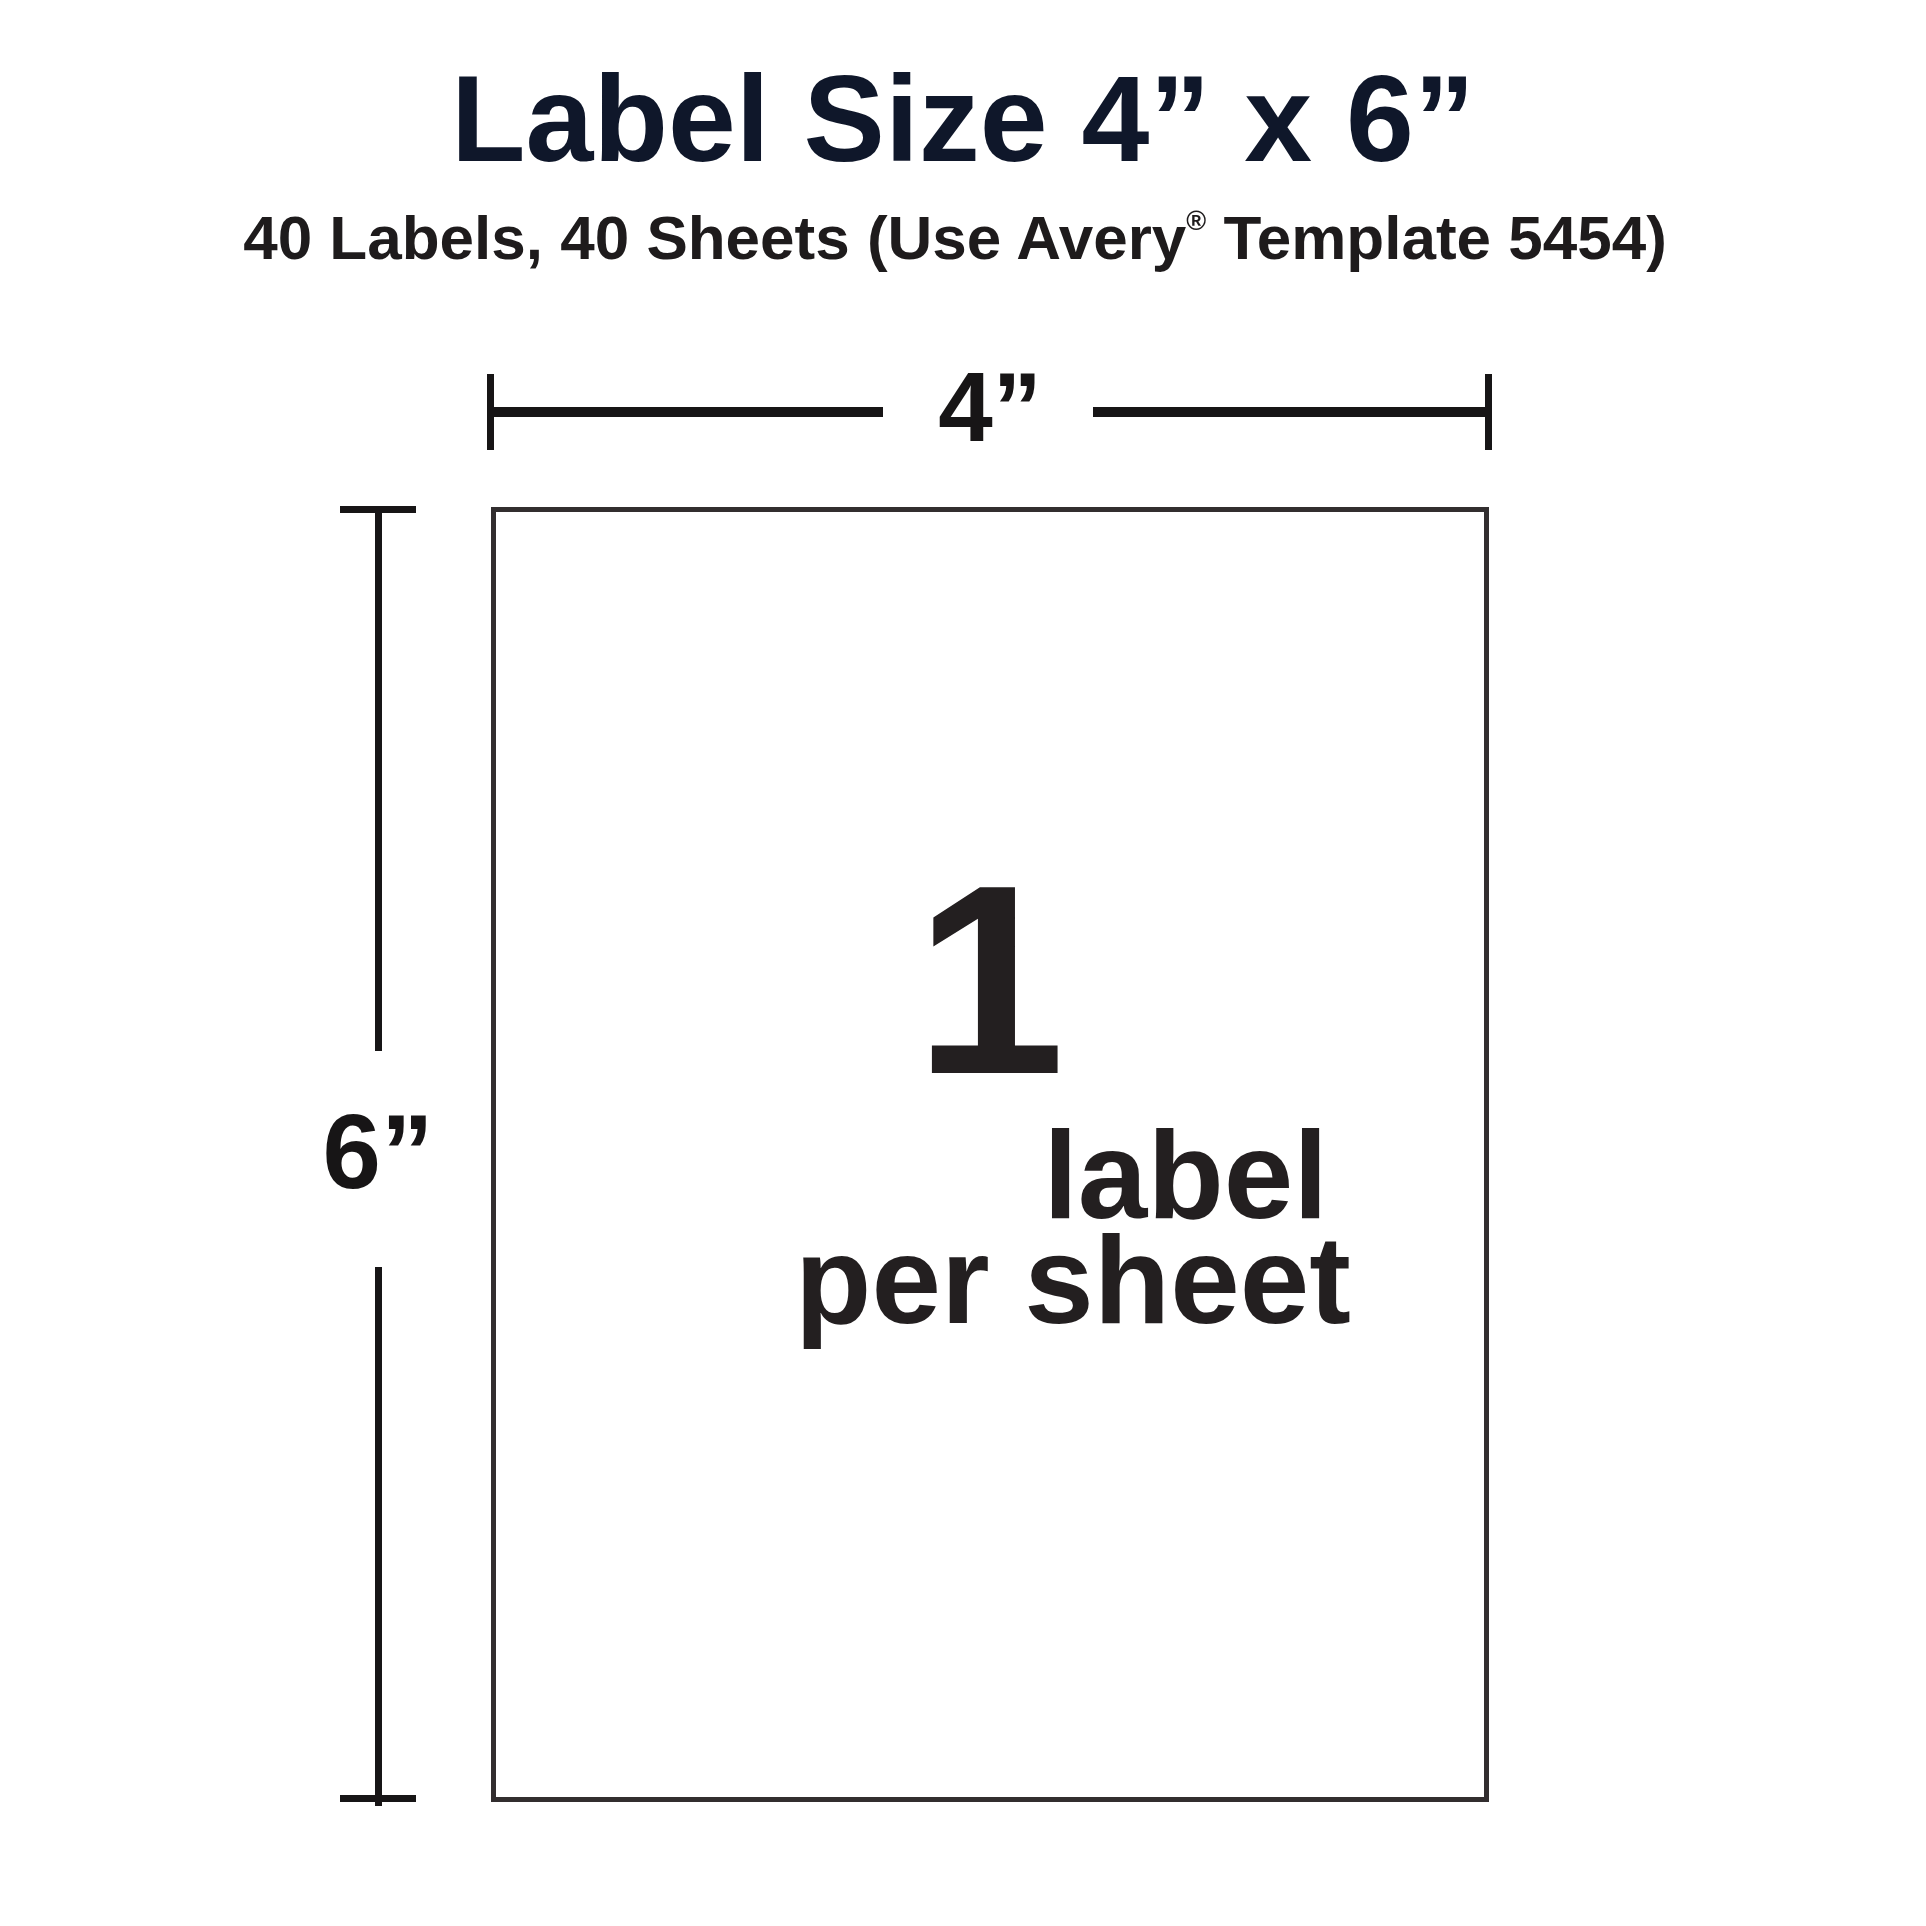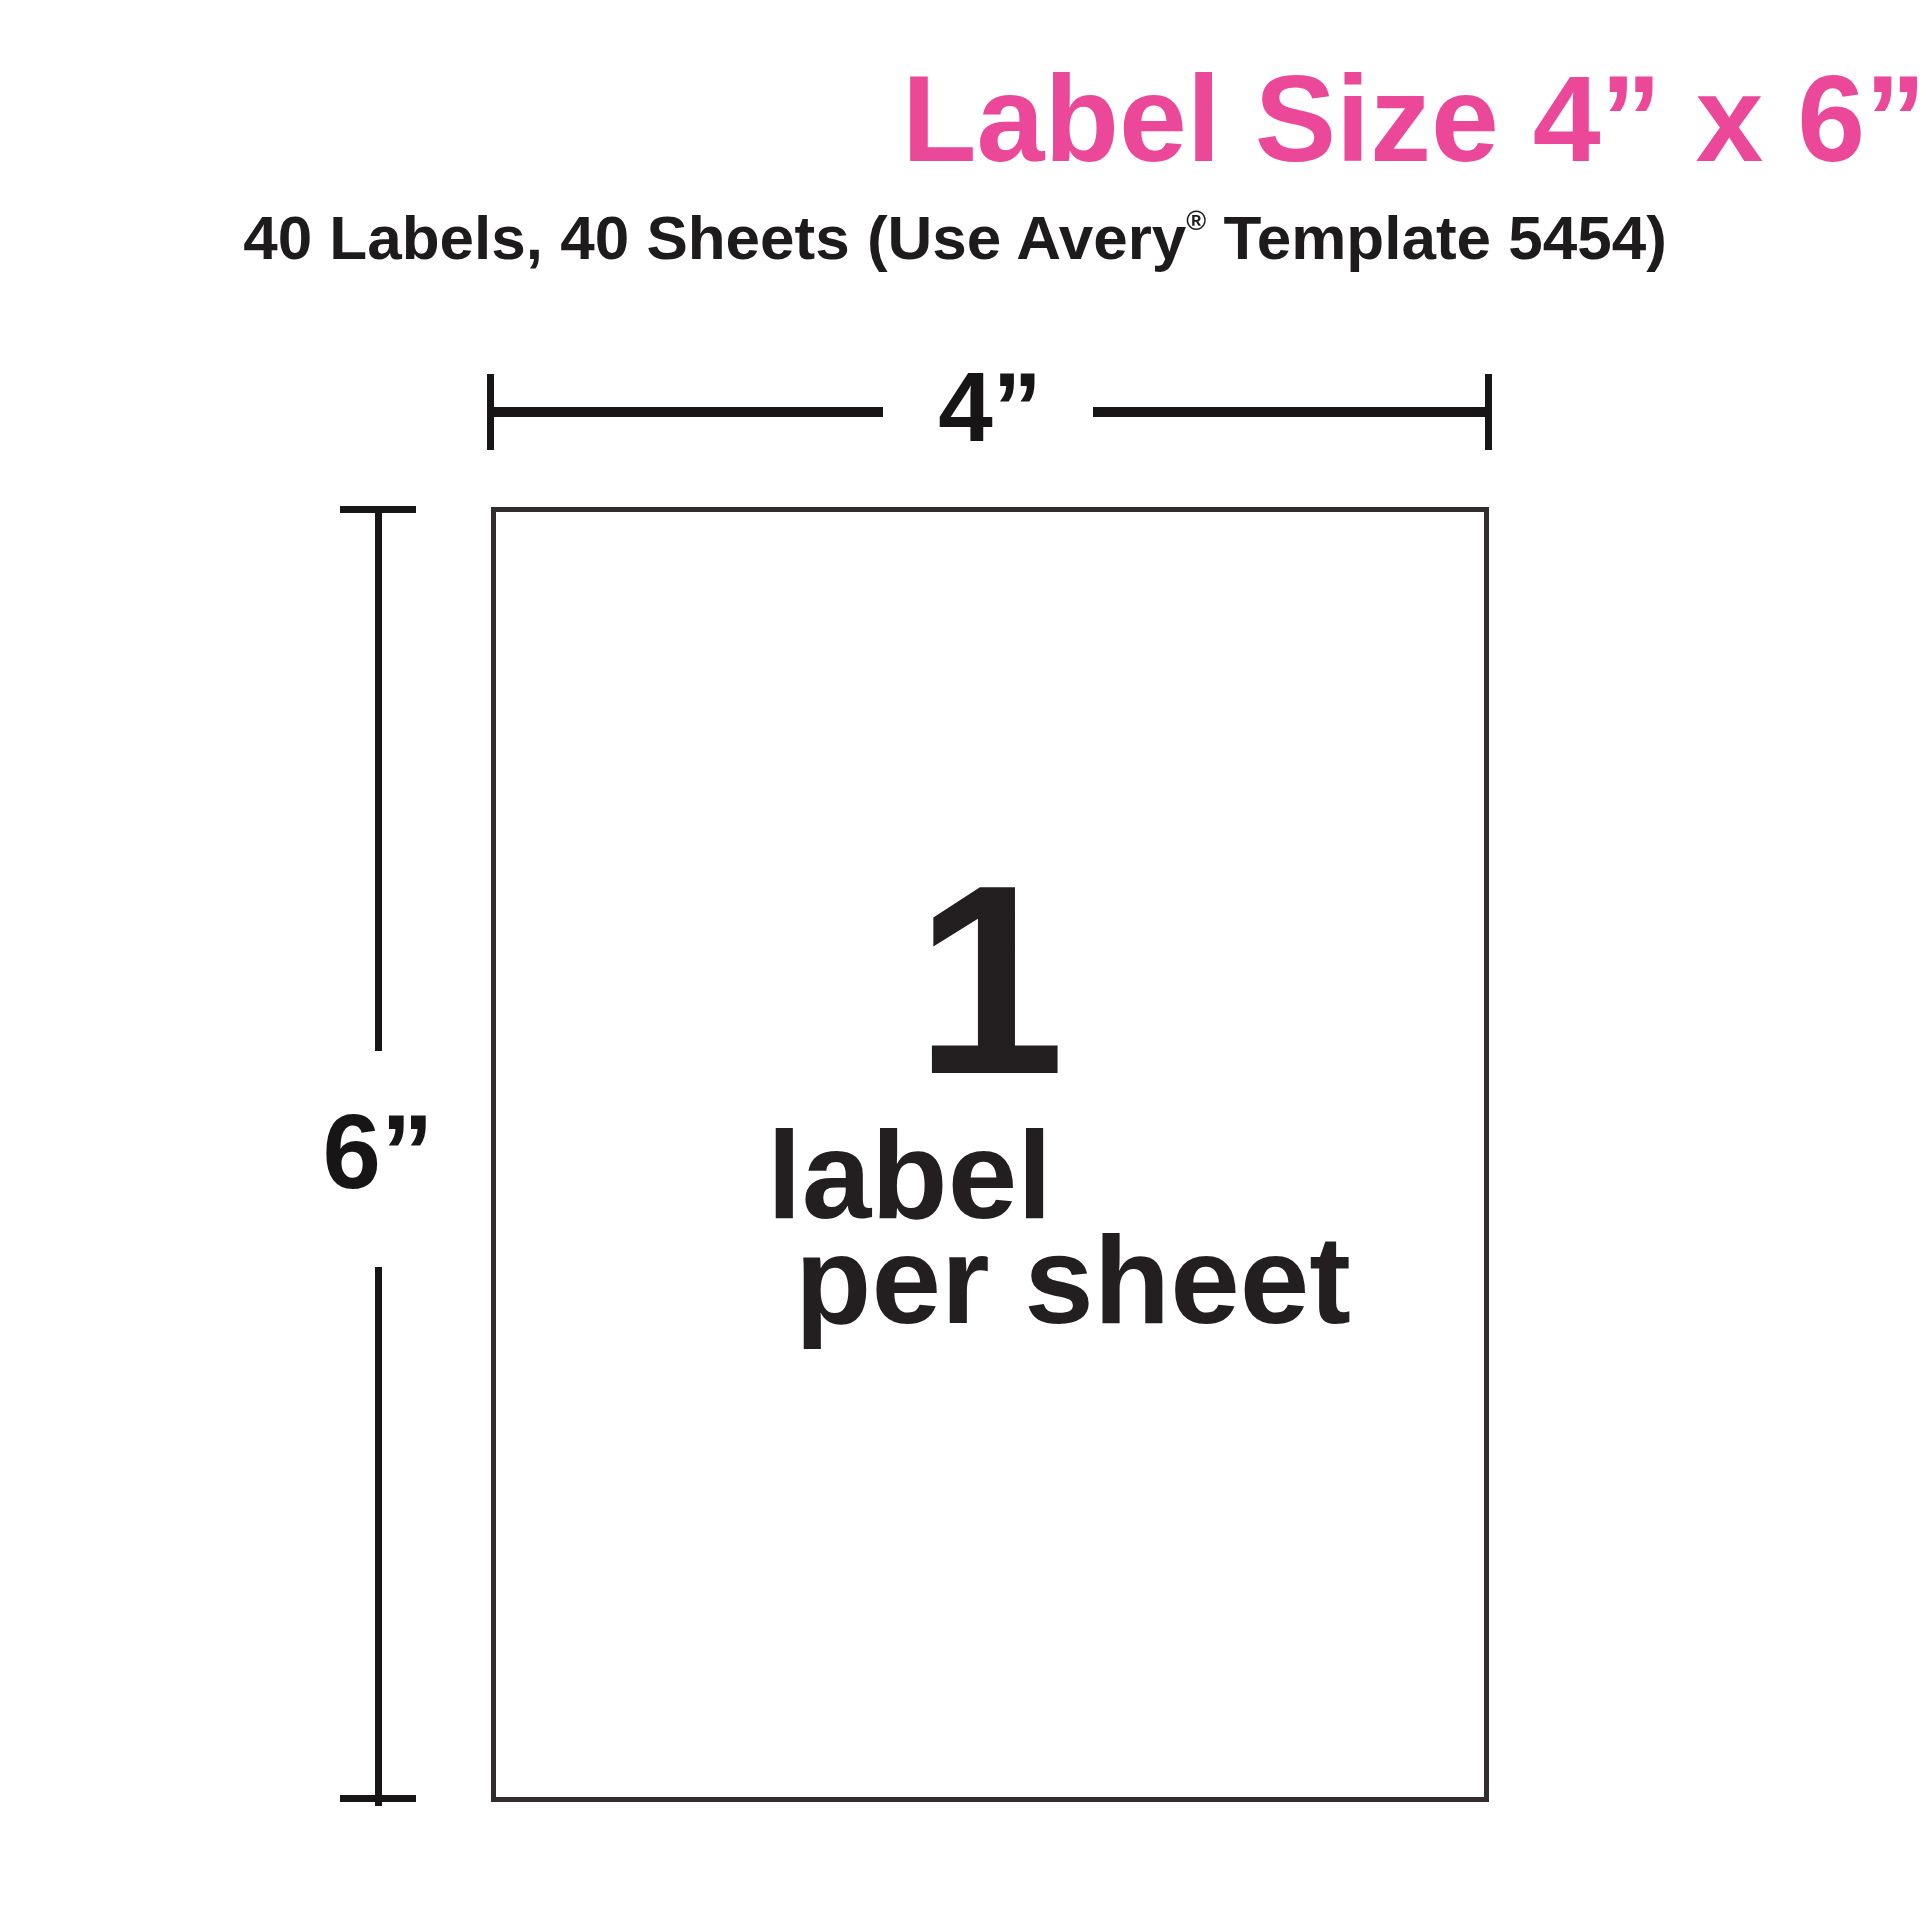--- a/index.html
+++ b/index.html
@@ -13,25 +13,25 @@
     position: relative;
     overflow: hidden;
     font-family: "Liberation Sans", "DejaVu Sans", sans-serif;
     color: #231f20;
   }
   .abs { position: absolute; }
 
   
   .page-title {
     top: 58px; left: 0; right: 0;
-    text-align: right;
+    text-align: center;
     font-size: 122px;
     font-weight: 700;
     line-height: 1;
-    color: #ec4899;
+    color: #0f172a;
     white-space: nowrap;
   }
   .page-subtitle {
     top: 207px; left: 0; right: 16px;
     text-align: center;
     font-size: 62px;
     font-weight: 700;
     line-height: 1;
     color: #1e1b1c;
     white-space: nowrap;
@@ -87,21 +87,21 @@
   .sheet-count {
     left: 491px; width: 998px; top: 845px;
     text-align: center;
     font-size: 270px;
     font-weight: 700;
     line-height: 1;
     color: #231f20;
   }
   .sheet-line1 {
     left: 491px; width: 837px; top: 1112px;
-    text-align: center;
+    text-align: right;
     font-size: 125px;
     font-weight: 700;
     line-height: 1;
     color: #231f20;
   }
   .sheet-line2 {
     left: 491px; width: 1164px; top: 1217px;
     text-align: center;
     font-size: 125px;
     font-weight: 700;

